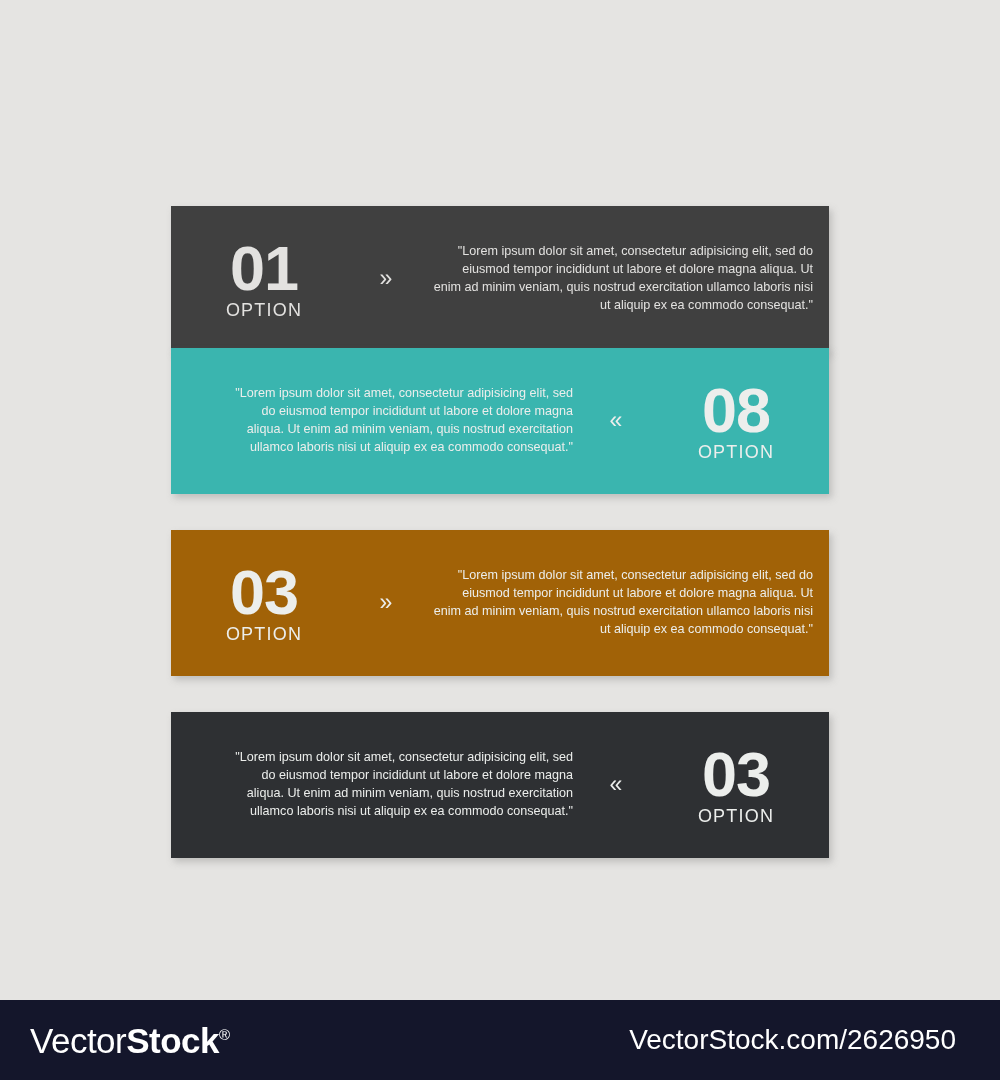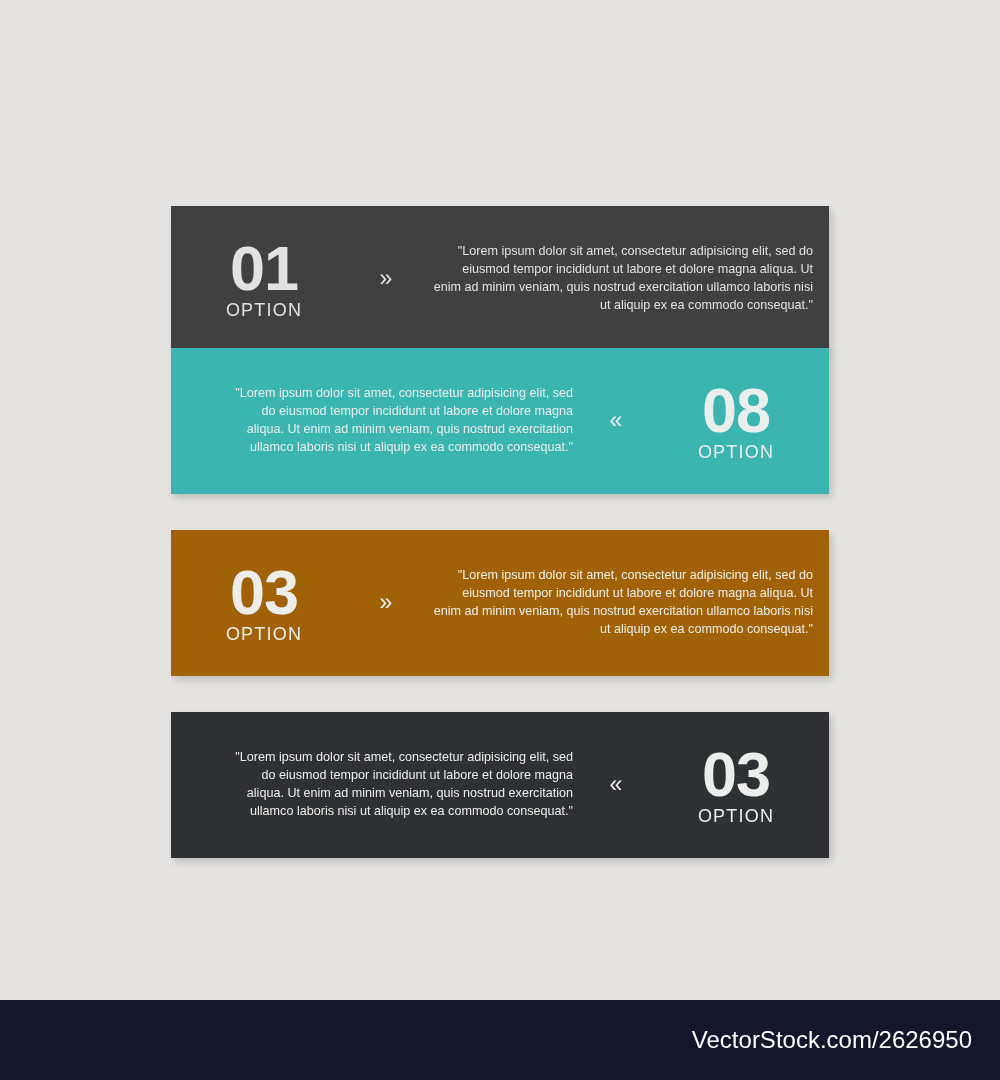--- a/index.html
+++ b/index.html
@@ -138,23 +138,23 @@
     color: #ffffff;
     font-size: 35px;
     line-height: 1;
     white-space: nowrap;
   }
   #footer .logo .lo-light { font-weight: 300; letter-spacing: -0.5px; }
   #footer .logo .lo-bold  { font-weight: bold; letter-spacing: -0.5px; }
   #footer .logo .lo-reg   { font-size: 15px; vertical-align: super; font-weight: 300; }
   #footer .siteurl {
     position: absolute;
-    right: 28px;
+    right: 44px;
     color: #ffffff;
-    font-size: 24px;
+    font-size: 28px;
     font-weight: 400;
     letter-spacing: 0px;
     white-space: nowrap;
   }
 </style>
 </head>
 <body>
 
 <div id="stage">
 
@@ -206,14 +206,17 @@
     </div>
     <div class="numblock">
       <span class="num">03</span>
       <span class="optlabel">OPTION</span>
     </div>
   </div>
 
 </div>
 
 <div id="footer">
+  <div class="logo">
+    <span class="lo-light">Vector</span><span class="lo-bold">Stock</span><span class="lo-reg">®</span>
+  </div>
   <div class="siteurl">VectorStock.com/2626950</div>
 </div>
 
 </body></html>

